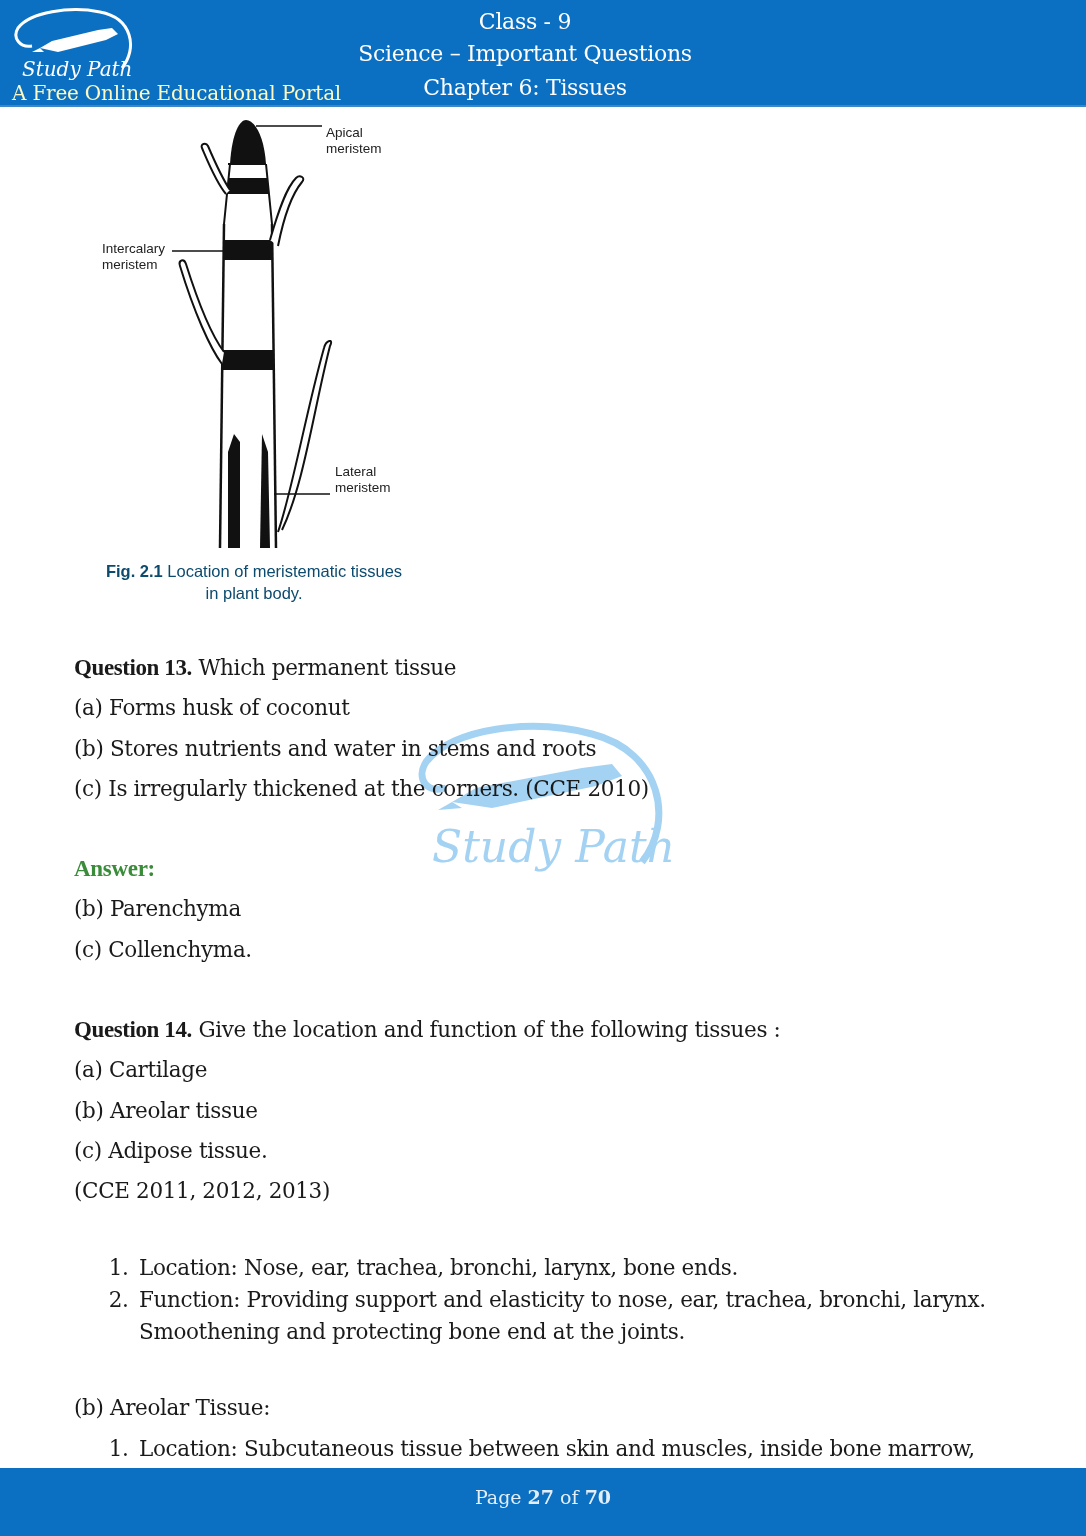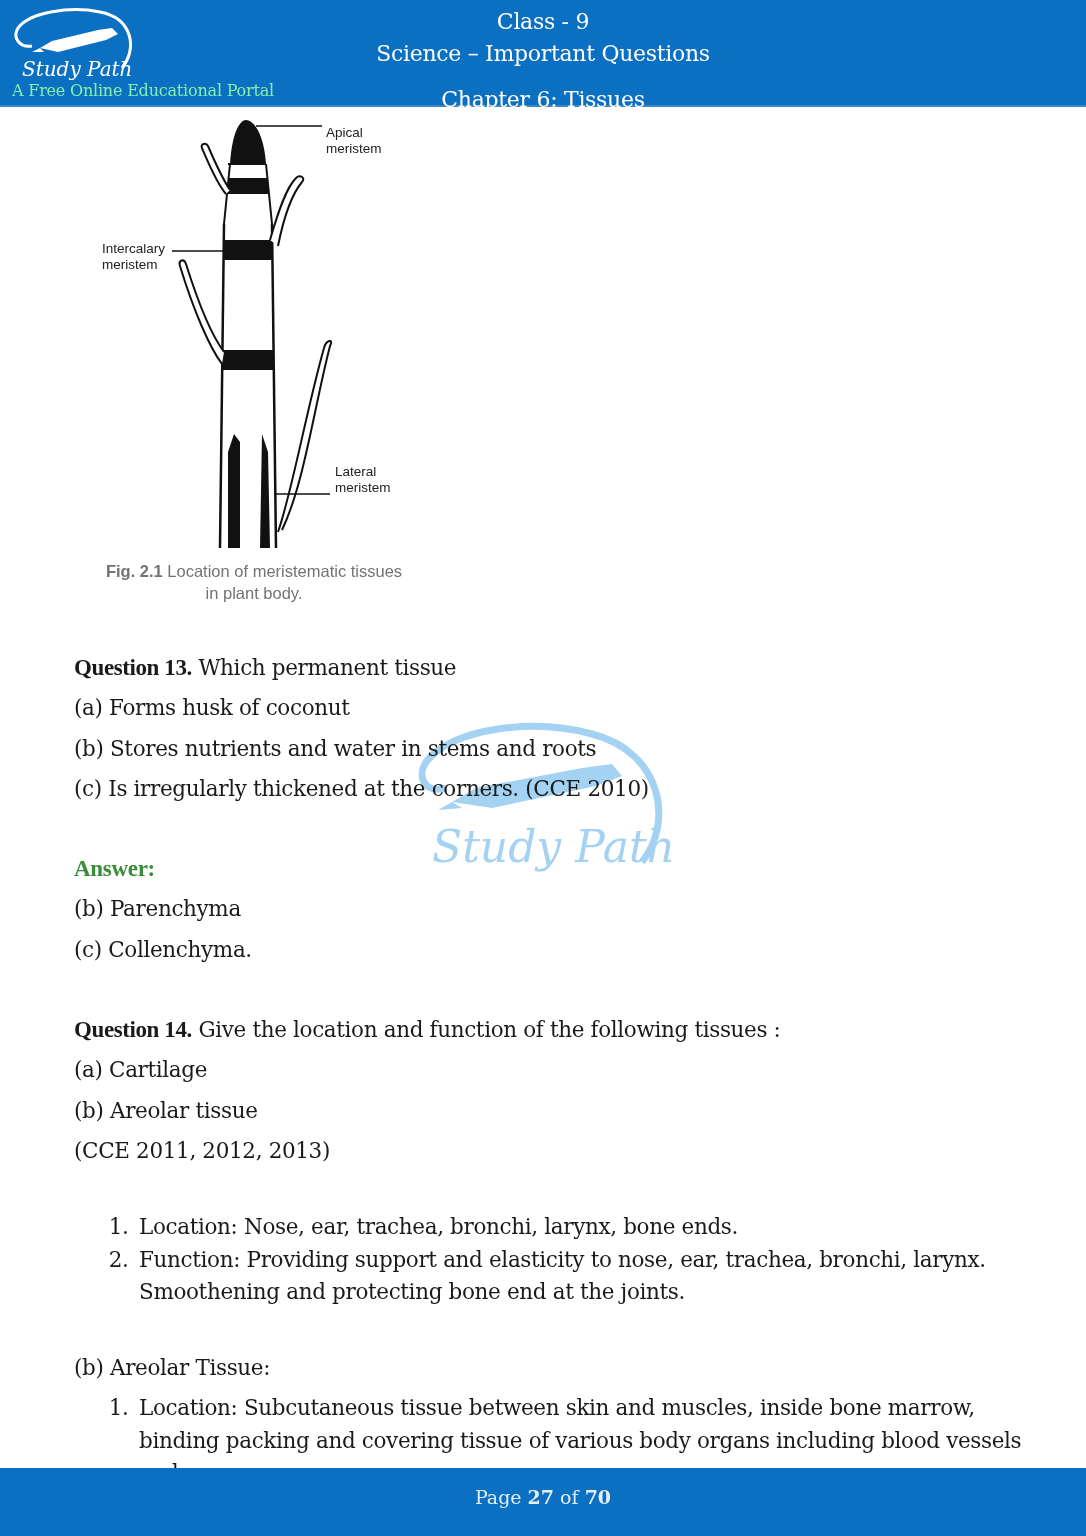--- a/index.html
+++ b/index.html
@@ -1,31 +1,31 @@
 <!DOCTYPE html>
 <html><head>
 <meta charset="utf-8">
 <style>
   html, body { margin:0; padding:0; }
   body { width:1086px; height:1536px; position:relative; background:#ffffff; overflow:hidden;
          font-family:"DejaVu Serif", serif; color:#1a1a1a; }
   .header { position:absolute; left:0; top:0; width:1086px; height:105px; background:#0b6fc2;
             border-bottom:2px solid #3a86c8; }
   .logo { position:absolute; left:10px; top:8px; width:130px; height:74px; }
-  .tagline { position:absolute; left:12px; top:81px; color:#86efac; font-size:16px;
+  .tagline { position:absolute; left:12px; top:81px; color:#fef9c3; font-size:20px;
              font-family:"DejaVu Serif", serif; letter-spacing:-0.2px; }
-  .hdr-lines { position:absolute; left:300px; width:486px; top:6px; text-align:center; color:#ffffff; }
+  .hdr-lines { position:absolute; left:282px; width:486px; top:6px; text-align:center; color:#ffffff; }
   .hdr-lines div { font-size:22px; line-height:32px; letter-spacing:-0.3px; }
   .footer { position:absolute; left:0; top:1468px; width:1086px; height:68px; background:#0b6fc2;
             color:#e3eef8; text-align:center; }
   .footer span.txt { display:inline-block; margin-top:18px; font-size:19px; }
   .footer b { font-weight:bold; }
   .figure { position:absolute; left:60px; top:112px; width:400px; height:500px; }
   .fig-caption { position:absolute; left:74px; top:560px; width:360px; text-align:center;
-                 font-family:"Liberation Sans", sans-serif; font-size:16.5px; line-height:22px; color:#737373; }
+                 font-family:"Liberation Sans", sans-serif; font-size:16.5px; line-height:22px; color:#0c4a6e; }
   .fig-caption b { font-weight:bold; }
   .lbl { position:absolute; font-family:"Liberation Sans", sans-serif; font-size:13.5px; line-height:16px; color:#222; }
   .content { position:absolute; left:66px; top:644px; width:960px; font-size:21.5px; line-height:32.3px;
              letter-spacing:-0.35px; }
   .content p { margin:8px; }
   .q-label { font-weight:bold; font-family:"Liberation Serif", serif; font-size:23px; letter-spacing:-0.4px; }
   .ans-label { color:#3a8c3a; font-weight:bold; font-family:"Liberation Serif", serif; font-size:23px; letter-spacing:-0.3px; }
   .gap { height:32px; }
   ol { margin:4px; padding-left:65px; }
   ol li { padding-left:4px; }
@@ -38,21 +38,21 @@
   <svg class="logo" viewBox="0 0 130 74">
     <path d="M112 60 C128 40 122 10 90 4 C60 -2 20 4 8 20 C2 30 10 40 22 38" fill="none" stroke="#fff" stroke-width="3"></path>
     <path d="M30 40 L42 33 L88 22 L102 20 L108 26 L96 32 L48 44 Z" fill="#fff"></path>
     <path d="M30 40 L22 44 L34 44 Z" fill="#fff"></path>
     <text x="12" y="68" font-family="DejaVu Serif, serif" font-style="italic" font-size="20" fill="#fff">Study Path</text>
   </svg>
   <div class="tagline">A Free Online Educational Portal</div>
   <div class="hdr-lines">
     <div>Class - 9</div>
     <div>Science – Important Questions</div>
-    <div style="margin-top:14px">Chapter 6: Tissues</div>
+    <div style="margin-top:2px">Chapter 6: Tissues</div>
   </div>
 </div>
 
 <div>
   <svg class="figure" viewBox="0 0 400 500">
 
     <path d="M164 112 L160 436" stroke="#111" stroke-width="2.5" fill="none"></path>
     <path d="M212 112 L216 436" stroke="#111" stroke-width="2.5" fill="none"></path>
 
     <path d="M170 52 C172 20 180 8 186 8 C194 8 204 22 206 52 Z" fill="#111"></path>
@@ -116,20 +116,21 @@
     <p>(c) Collenchyma.</p>
   </section>
   <div class="gap"></div>
   <section>
     <p>
       <span class="q-label">Question 14.</span>
       <span>Give the location and function of the following tissues :</span>
     </p>
     <p>(a) Cartilage</p>
     <p>(b) Areolar tissue</p>
+    <p>(c) Adipose tissue.</p>
     <p>(CCE 2011, 2012, 2013)</p>
     <div class="gap"></div>
     <ol>
       <li>Location: Nose, ear, trachea, bronchi, larynx, bone ends.</li>
       <li>Function: Providing support and elasticity to nose, ear, trachea, bronchi, larynx. Smoothening and protecting bone end at the joints.</li>
     </ol>
     <div class="gap"></div>
     <p>(b) Areolar Tissue:</p>
     <ol>
       <li>Location: Subcutaneous tissue between skin and muscles, inside bone marrow, binding packing and covering tissue of various body organs including blood vessels and nerves.</li>

